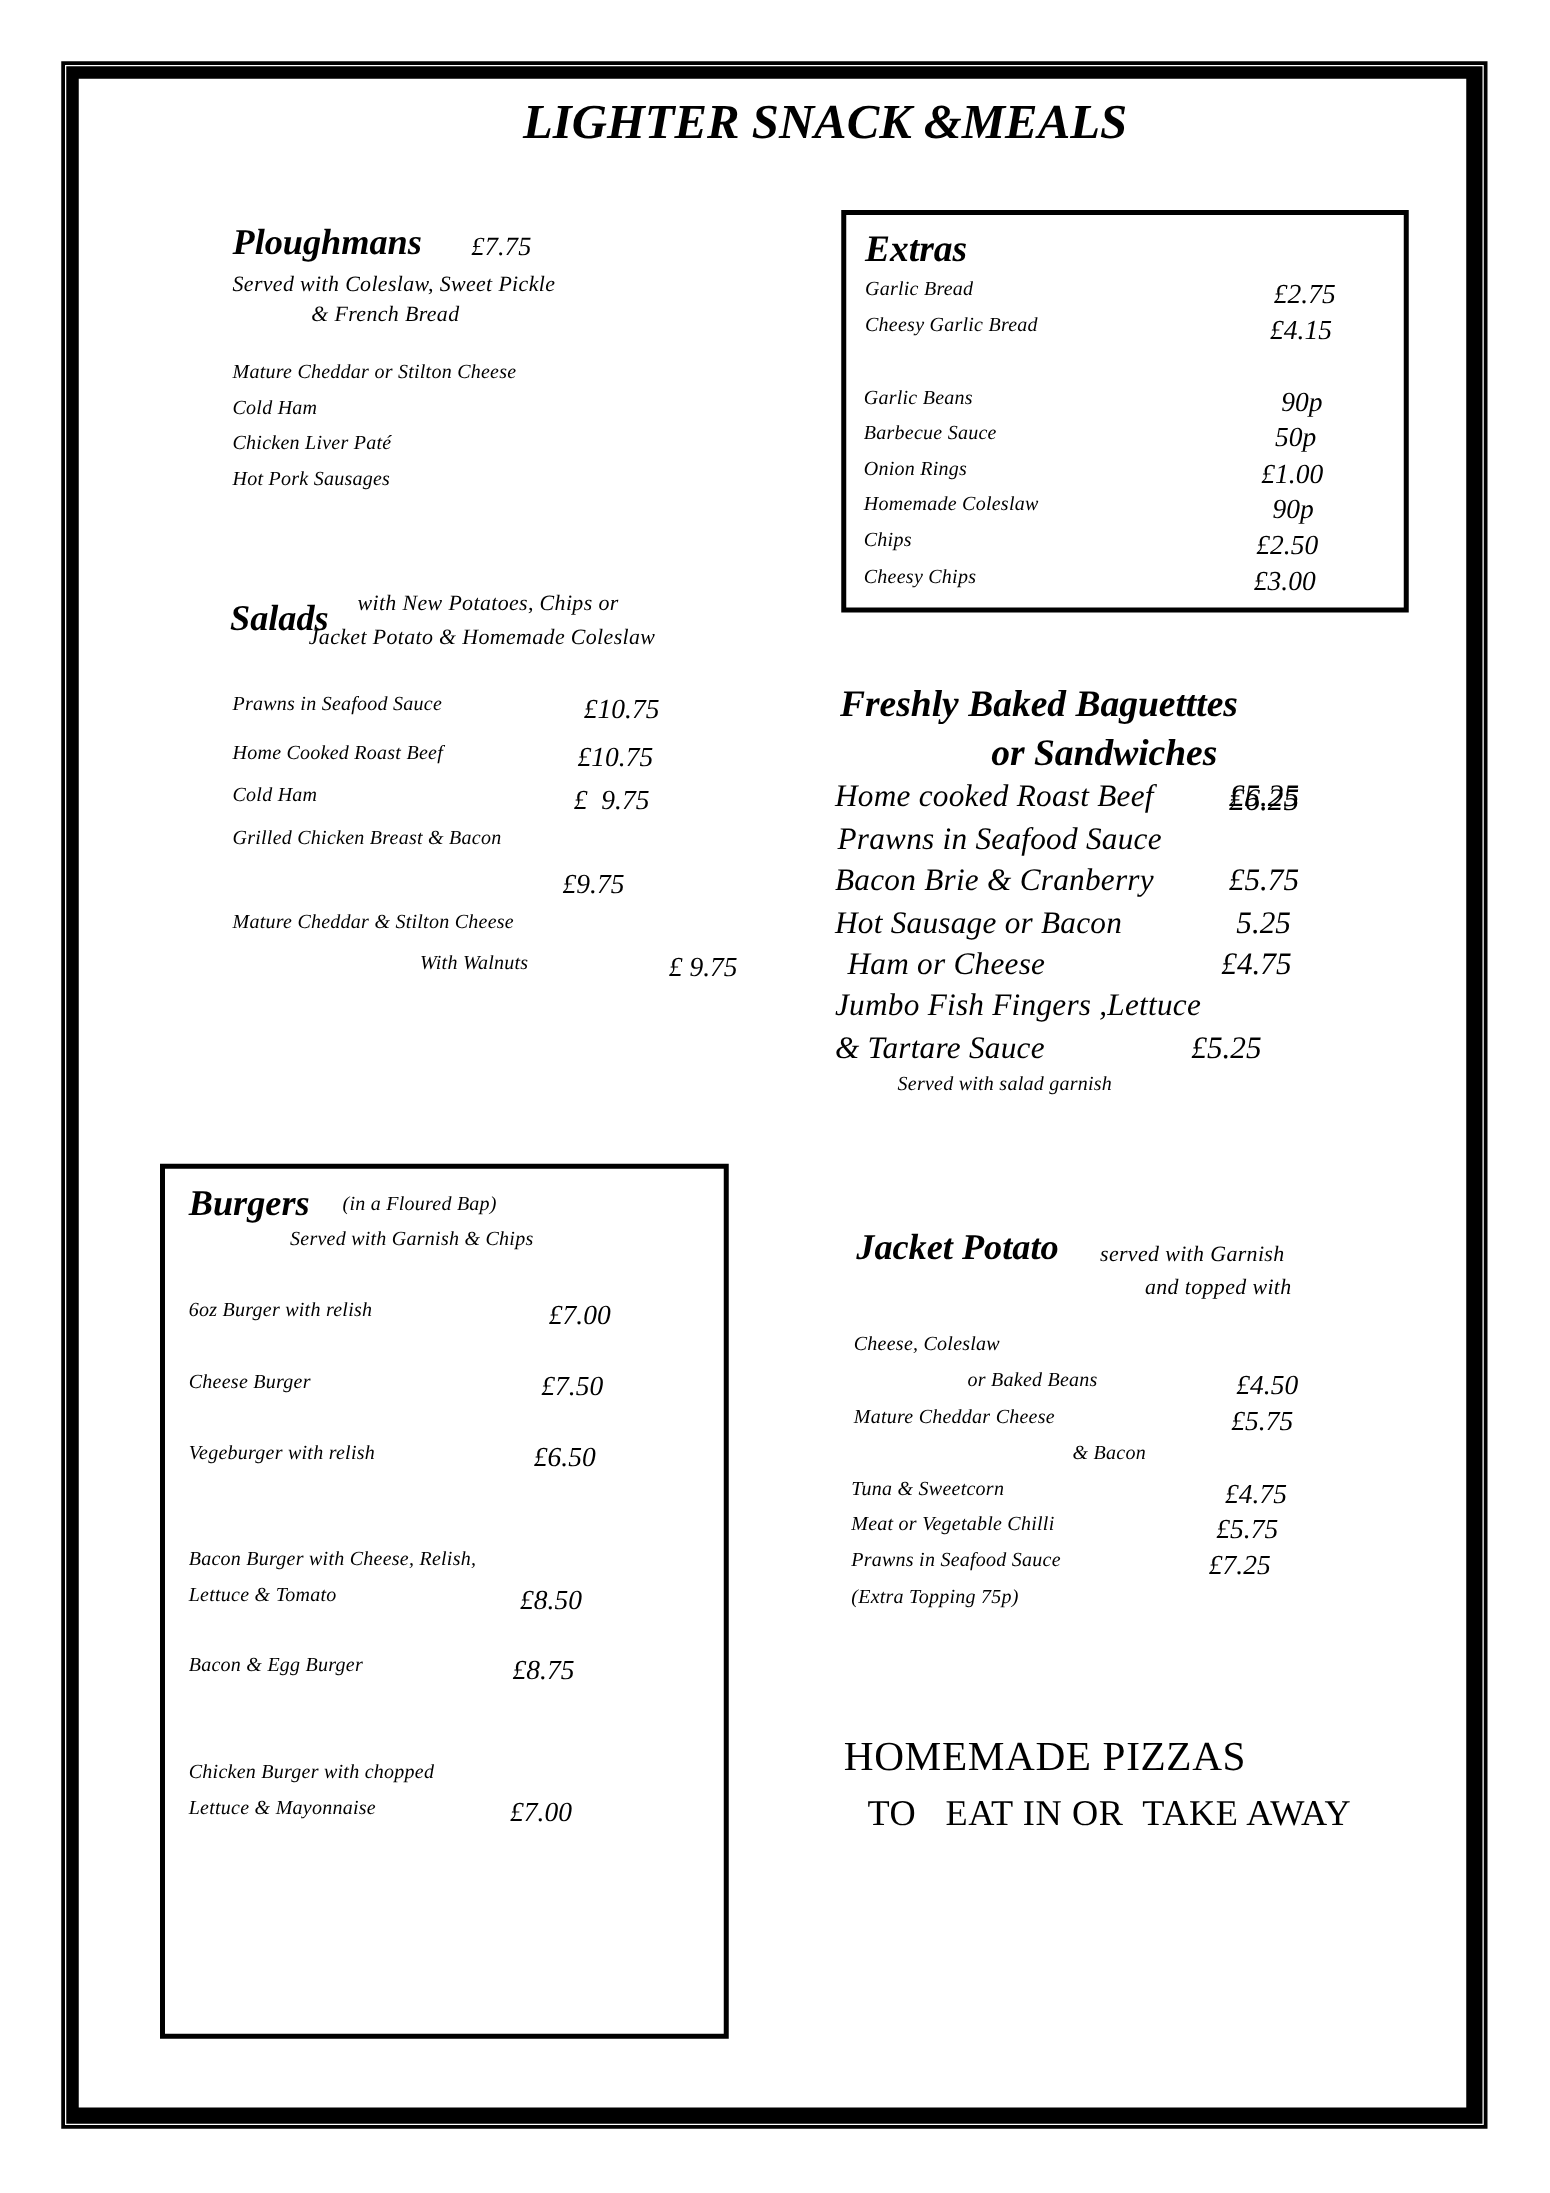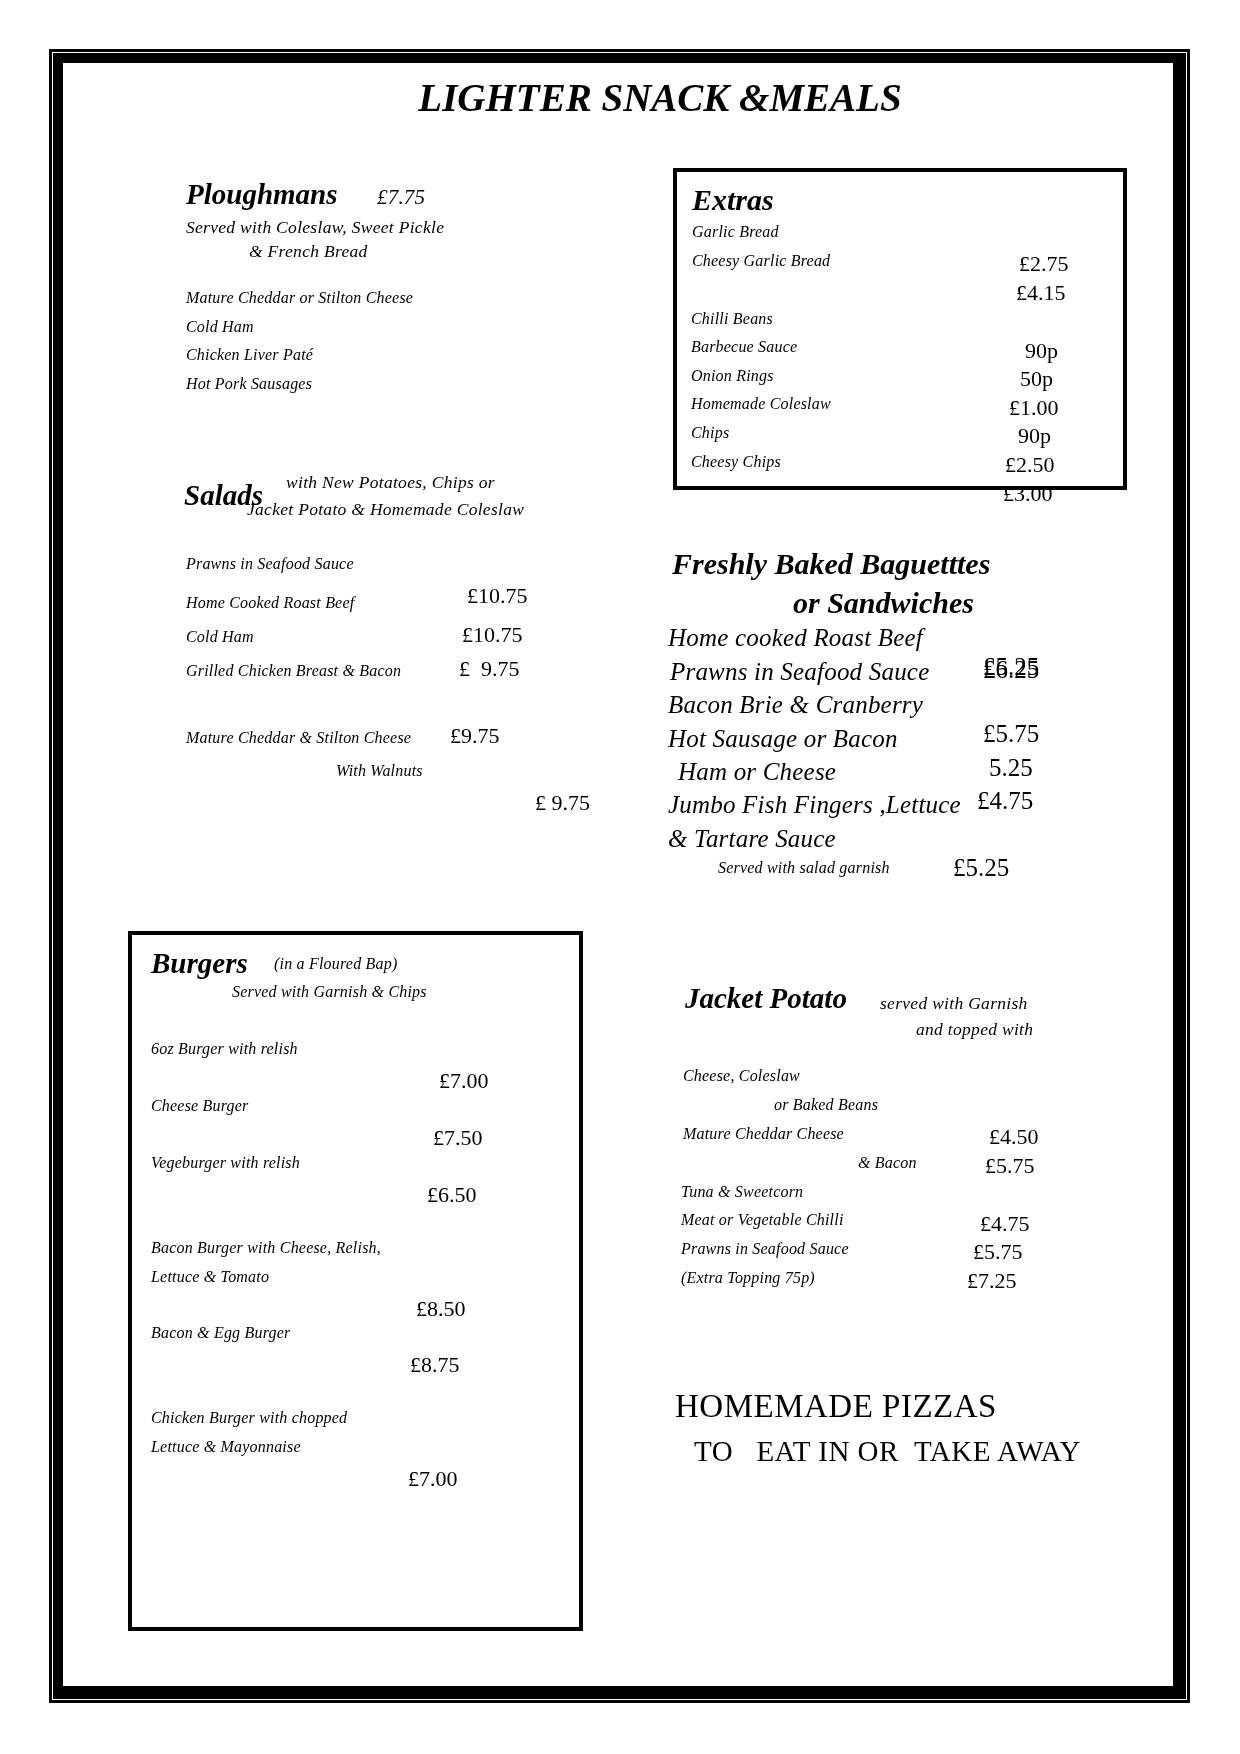--- a/index.html
+++ b/index.html
@@ -10,21 +10,21 @@
   .frame-inner { position:absolute; left:53px; top:53px; width:1133px; height:1646px;
                  box-sizing:border-box; border-style:solid; border-color:#000;
                  border-width:10px 13px 13px 10px; }
   .abs { position:absolute; white-space:pre; line-height:1; }
   .title { font-size:39px; font-weight:bold; font-style:italic; left:0; width:1320px; text-align:center; top:78px; }
   .h { font-size:29px; font-weight:bold; font-style:italic; }
   .sub { font-size:17.5px; font-style:italic; letter-spacing:0.3px; }
   .item { font-size:16px; font-style:italic; letter-spacing:0.2px; }
   .item-lg { font-size:25px; font-style:italic; letter-spacing:0.2px; }
   .box { position:absolute; border:4px solid #000; box-sizing:border-box; }
-  .price { position:absolute; font-size:22px; white-space:pre; line-height:1;margin-top:29px; }
+  .price { position:absolute; font-size:22px; font-style:italic; white-space:pre; line-height:1; }
   .pizza-h { font-size:33px; font-style:normal; letter-spacing:0.5px; }
   .pizza-s { font-size:29px; font-style:normal; letter-spacing:0.5px; }
 </style>
 </head>
 <body>
 
 <div class="frame-outer"></div>
 <div class="frame-inner"></div>
 
 <div class="abs title">LIGHTER SNACK &amp;MEALS</div>
@@ -64,21 +64,21 @@
 
 <section class="box" style="left:673px; top:168px; width:454px; height:322px;">
   <div class="abs h" style="left:15px; top:13px; font-size:30px;">Extras</div>
 
   <div class="abs item" style="left:15px; top:52px;">Garlic Bread</div>
   <div class="price" style="left:342px; top:52px;">£2.75</div>
 
   <div class="abs item" style="left:15px; top:81px;">Cheesy Garlic Bread</div>
   <div class="price" style="left:339px; top:81px;">£4.15</div>
 
-  <div class="abs item" style="left:14px; top:139px;">Chilli Beans</div>
+  <div class="abs item" style="left:14px; top:139px;">Garlic Beans</div>
   <div class="price" style="left:348px; top:139px;">90p</div>
 
   <div class="abs item" style="left:14px; top:167px;">Barbecue Sauce</div>
   <div class="price" style="left:343px; top:167px;">50p</div>
 
   <div class="abs item" style="left:14px; top:196px;">Onion Rings</div>
   <div class="price" style="left:332px; top:196px;">£1.00</div>
 
   <div class="abs item" style="left:14px; top:224px;">Homemade Coleslaw</div>
   <div class="price" style="left:341px; top:224px;">90p</div>

